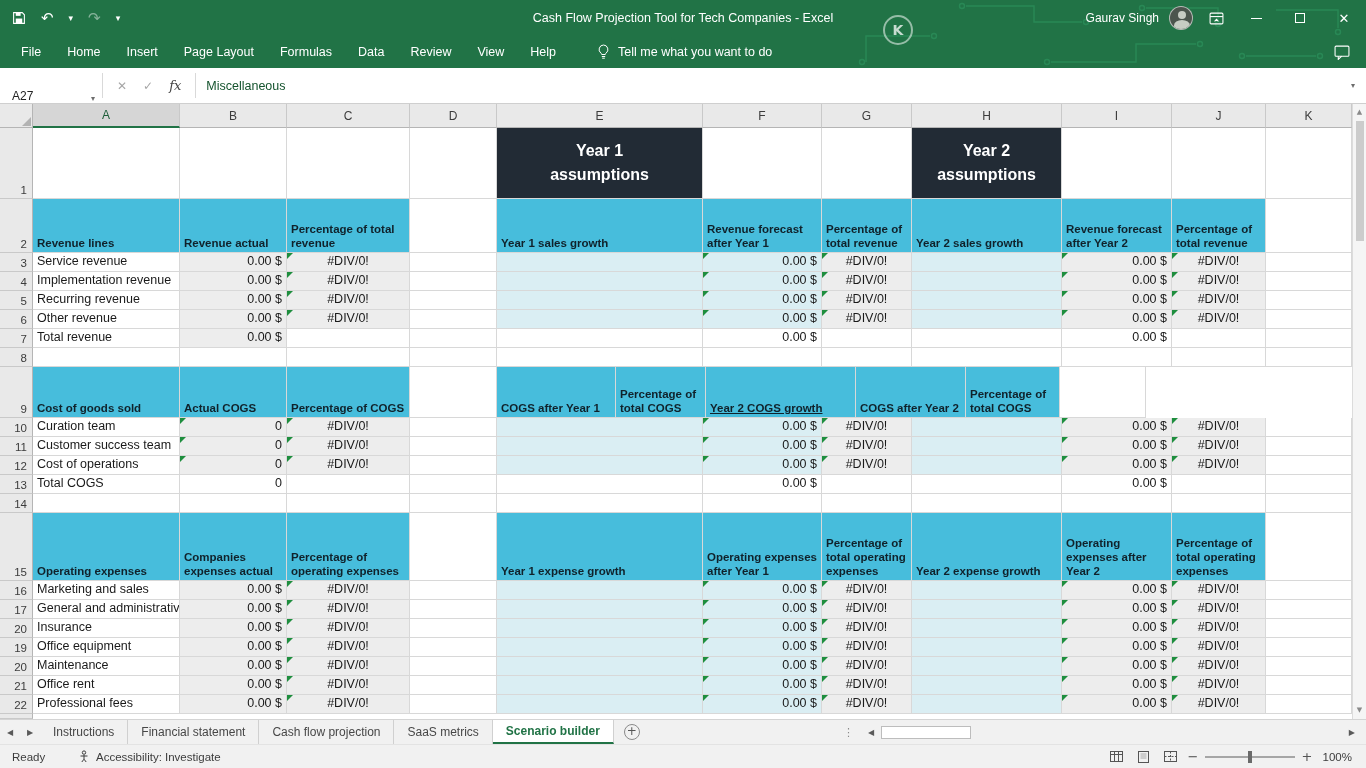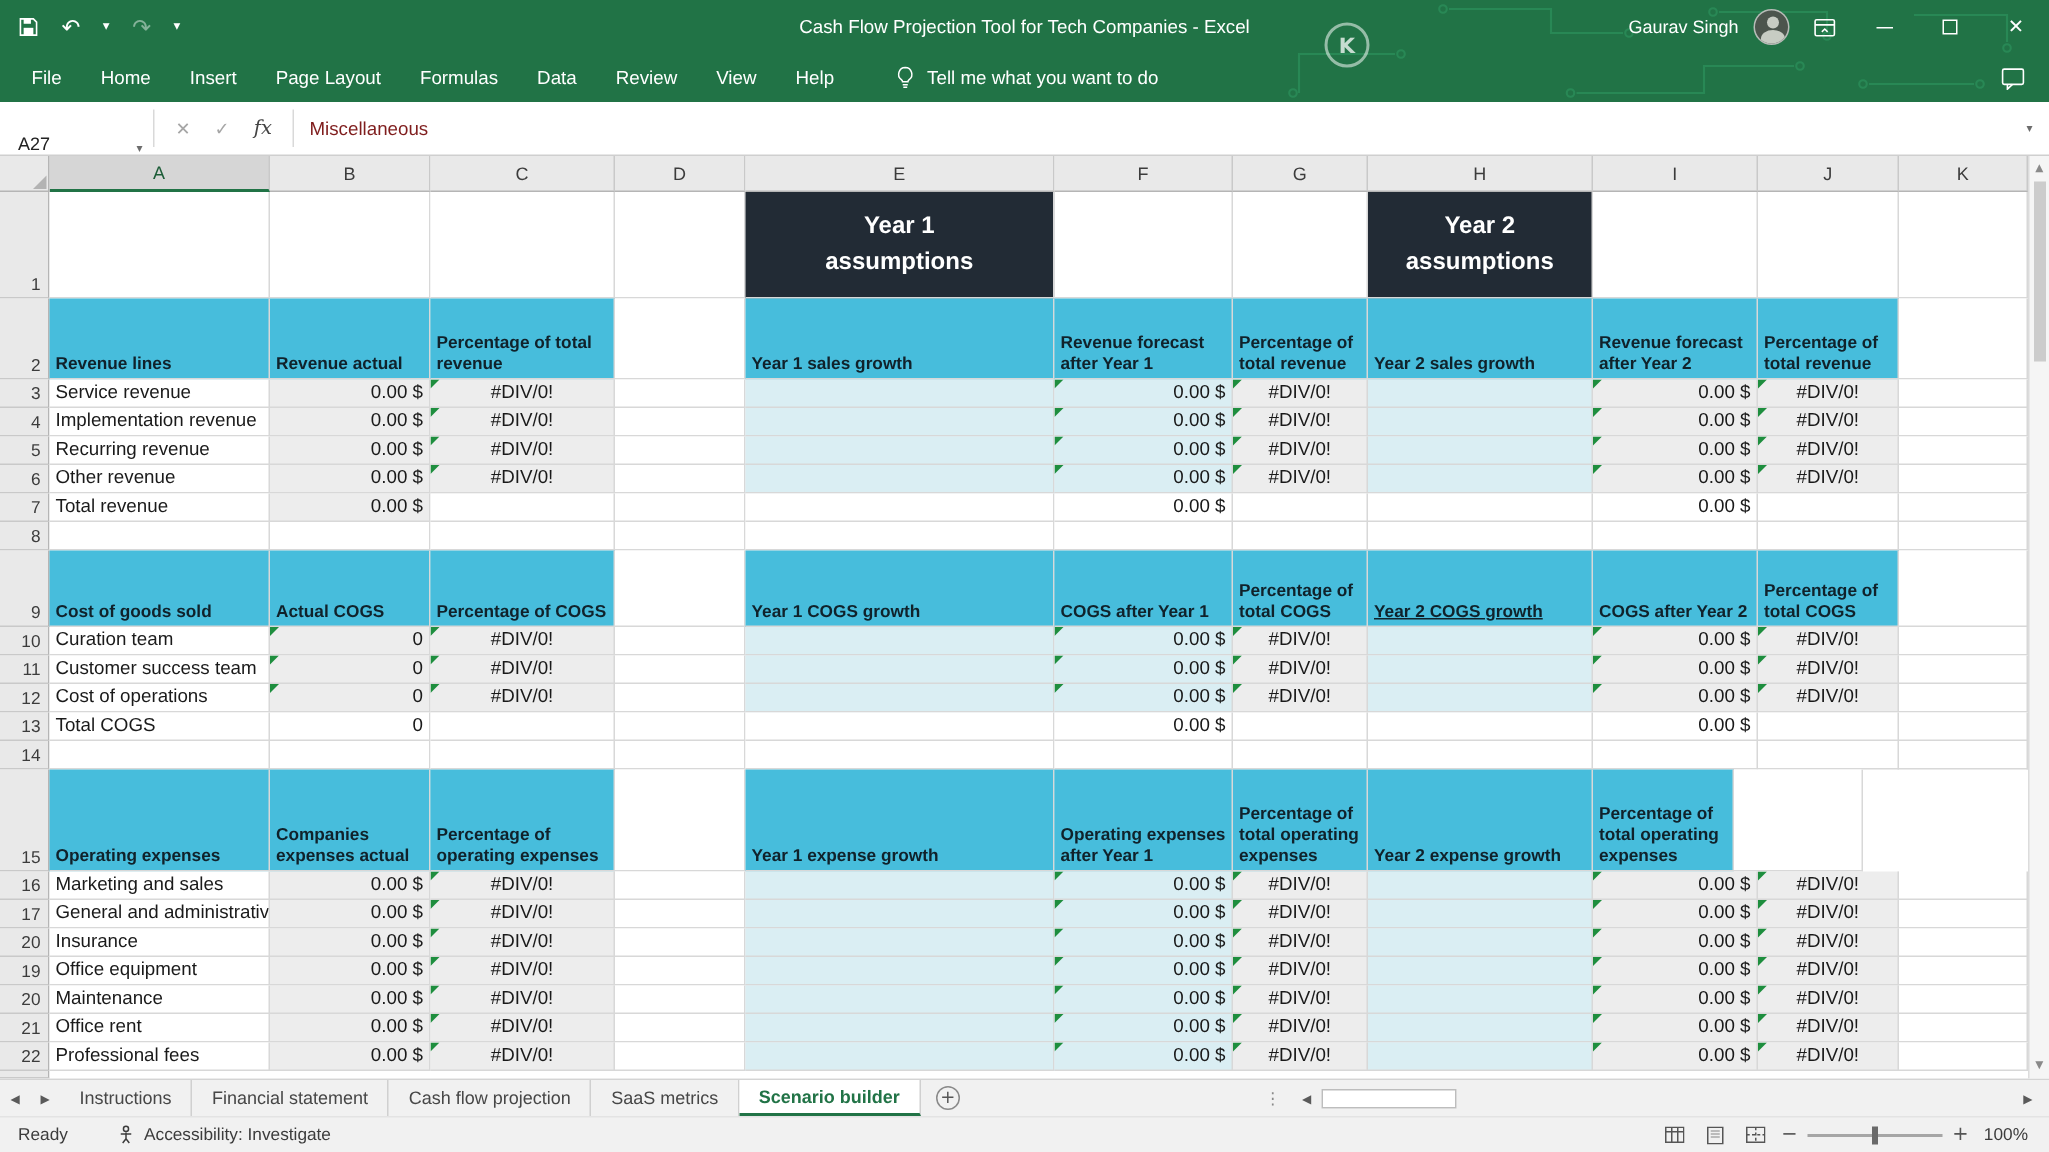--- a/index.html
+++ b/index.html
@@ -33,21 +33,21 @@
   .comment-ic{margin-right:16px;display:flex;align-items:center}
 
   
   .formula-bar{display:flex;align-items:stretch;height:36px;border-bottom:1px solid #cfcfcf;background:#fff}
   .namebox{width:102px;display:flex;align-items:flex-end;padding-left:12px;font-size:12px;color:#222}
   .nbcaret{margin-left:auto;margin-right:7px;font-size:8px;color:#6d6d6d}
   .fdiv{width:1px;background:#d9d9d9;margin:5px 0}
   .fbicons{display:flex;align-items:center;gap:16px;padding:0 14px}
   .fbx,.fbc{font-size:12px;color:#a6a6a6}
   .fbfx{font-size:13px;color:#444;font-family:"DejaVu Serif",serif;font-style:italic}
-  .fvalue{flex:1;display:flex;align-items:center;padding-left:10px;font-size:12.5px;color:#7f1d1d}
+  .fvalue{flex:1;display:flex;align-items:center;padding-left:10px;font-size:12.5px;color:#14532d}
   .fbexp{width:26px;display:flex;align-items:center;justify-content:center;font-size:8px;color:#6d6d6d}
 
   
   .grid-wrap{display:flex;height:615px;background:#fff}
   #sheet-grid{width:1352px;overflow:hidden}
   .grid-row{display:flex}
   .header-row{height:24px}
   .corner-cell{position:relative;background:#e9e9e9;border-right:1px solid #b5b5b5;border-bottom:1px solid #b5b5b5}
   .corner-cell::after{content:"";position:absolute;right:1px;bottom:1px;border-left:9px solid transparent;border-bottom:9px solid #b3b3b3}
   .col-header{display:flex;align-items:center;justify-content:center;background:#e9e9e9;
@@ -525,23 +525,20 @@
           </div>
           <div class="cell teal" style="width: 107px;">
             <span class="cv">Actual COGS</span>
           </div>
           <div class="cell teal" style="width: 123px;">
             <span class="cv">Percentage of COGS</span>
           </div>
           <div class="cell" style="width: 87px;">
             <span class="cv"></span>
           </div>
-          <div class="cell teal" style="width: 206px;">
-            <span class="cv">Year 1 COGS growth</span>
-          </div>
           <div class="cell teal" style="width: 119px;">
             <span class="cv">COGS after Year 1</span>
           </div>
           <div class="cell teal" style="width: 90px;">
             <span class="cv">Percentage of total COGS</span>
           </div>
           <div class="cell teal" style="width: 150px; text-decoration: underline;">
             <span class="cv">Year 2 COGS growth</span>
           </div>
           <div class="cell teal" style="width: 110px;">
@@ -752,20 +749,23 @@
             <span class="cv">Year 1 expense growth</span>
           </div>
           <div class="cell teal" style="width: 119px;">
             <span class="cv">Operating expenses after Year 1</span>
           </div>
           <div class="cell teal" style="width: 90px;">
             <span class="cv">Percentage of total operating expenses</span>
           </div>
           <div class="cell teal" style="width: 150px;">
             <span class="cv">Year 2 expense growth</span>
+          </div>
+          <div class="cell teal" style="width: 110px;">
+            <span class="cv">Operating expenses after Year 2</span>
           </div>
           <div class="cell teal" style="width: 94px;">
             <span class="cv">Percentage of total operating expenses</span>
           </div>
           <div class="cell" style="width: 86px;">
             <span class="cv"></span>
           </div>
         </div>
         <div class="grid-row" style="height: 19px;">
           <div class="row-header" style="width: 33px;">16</div>

